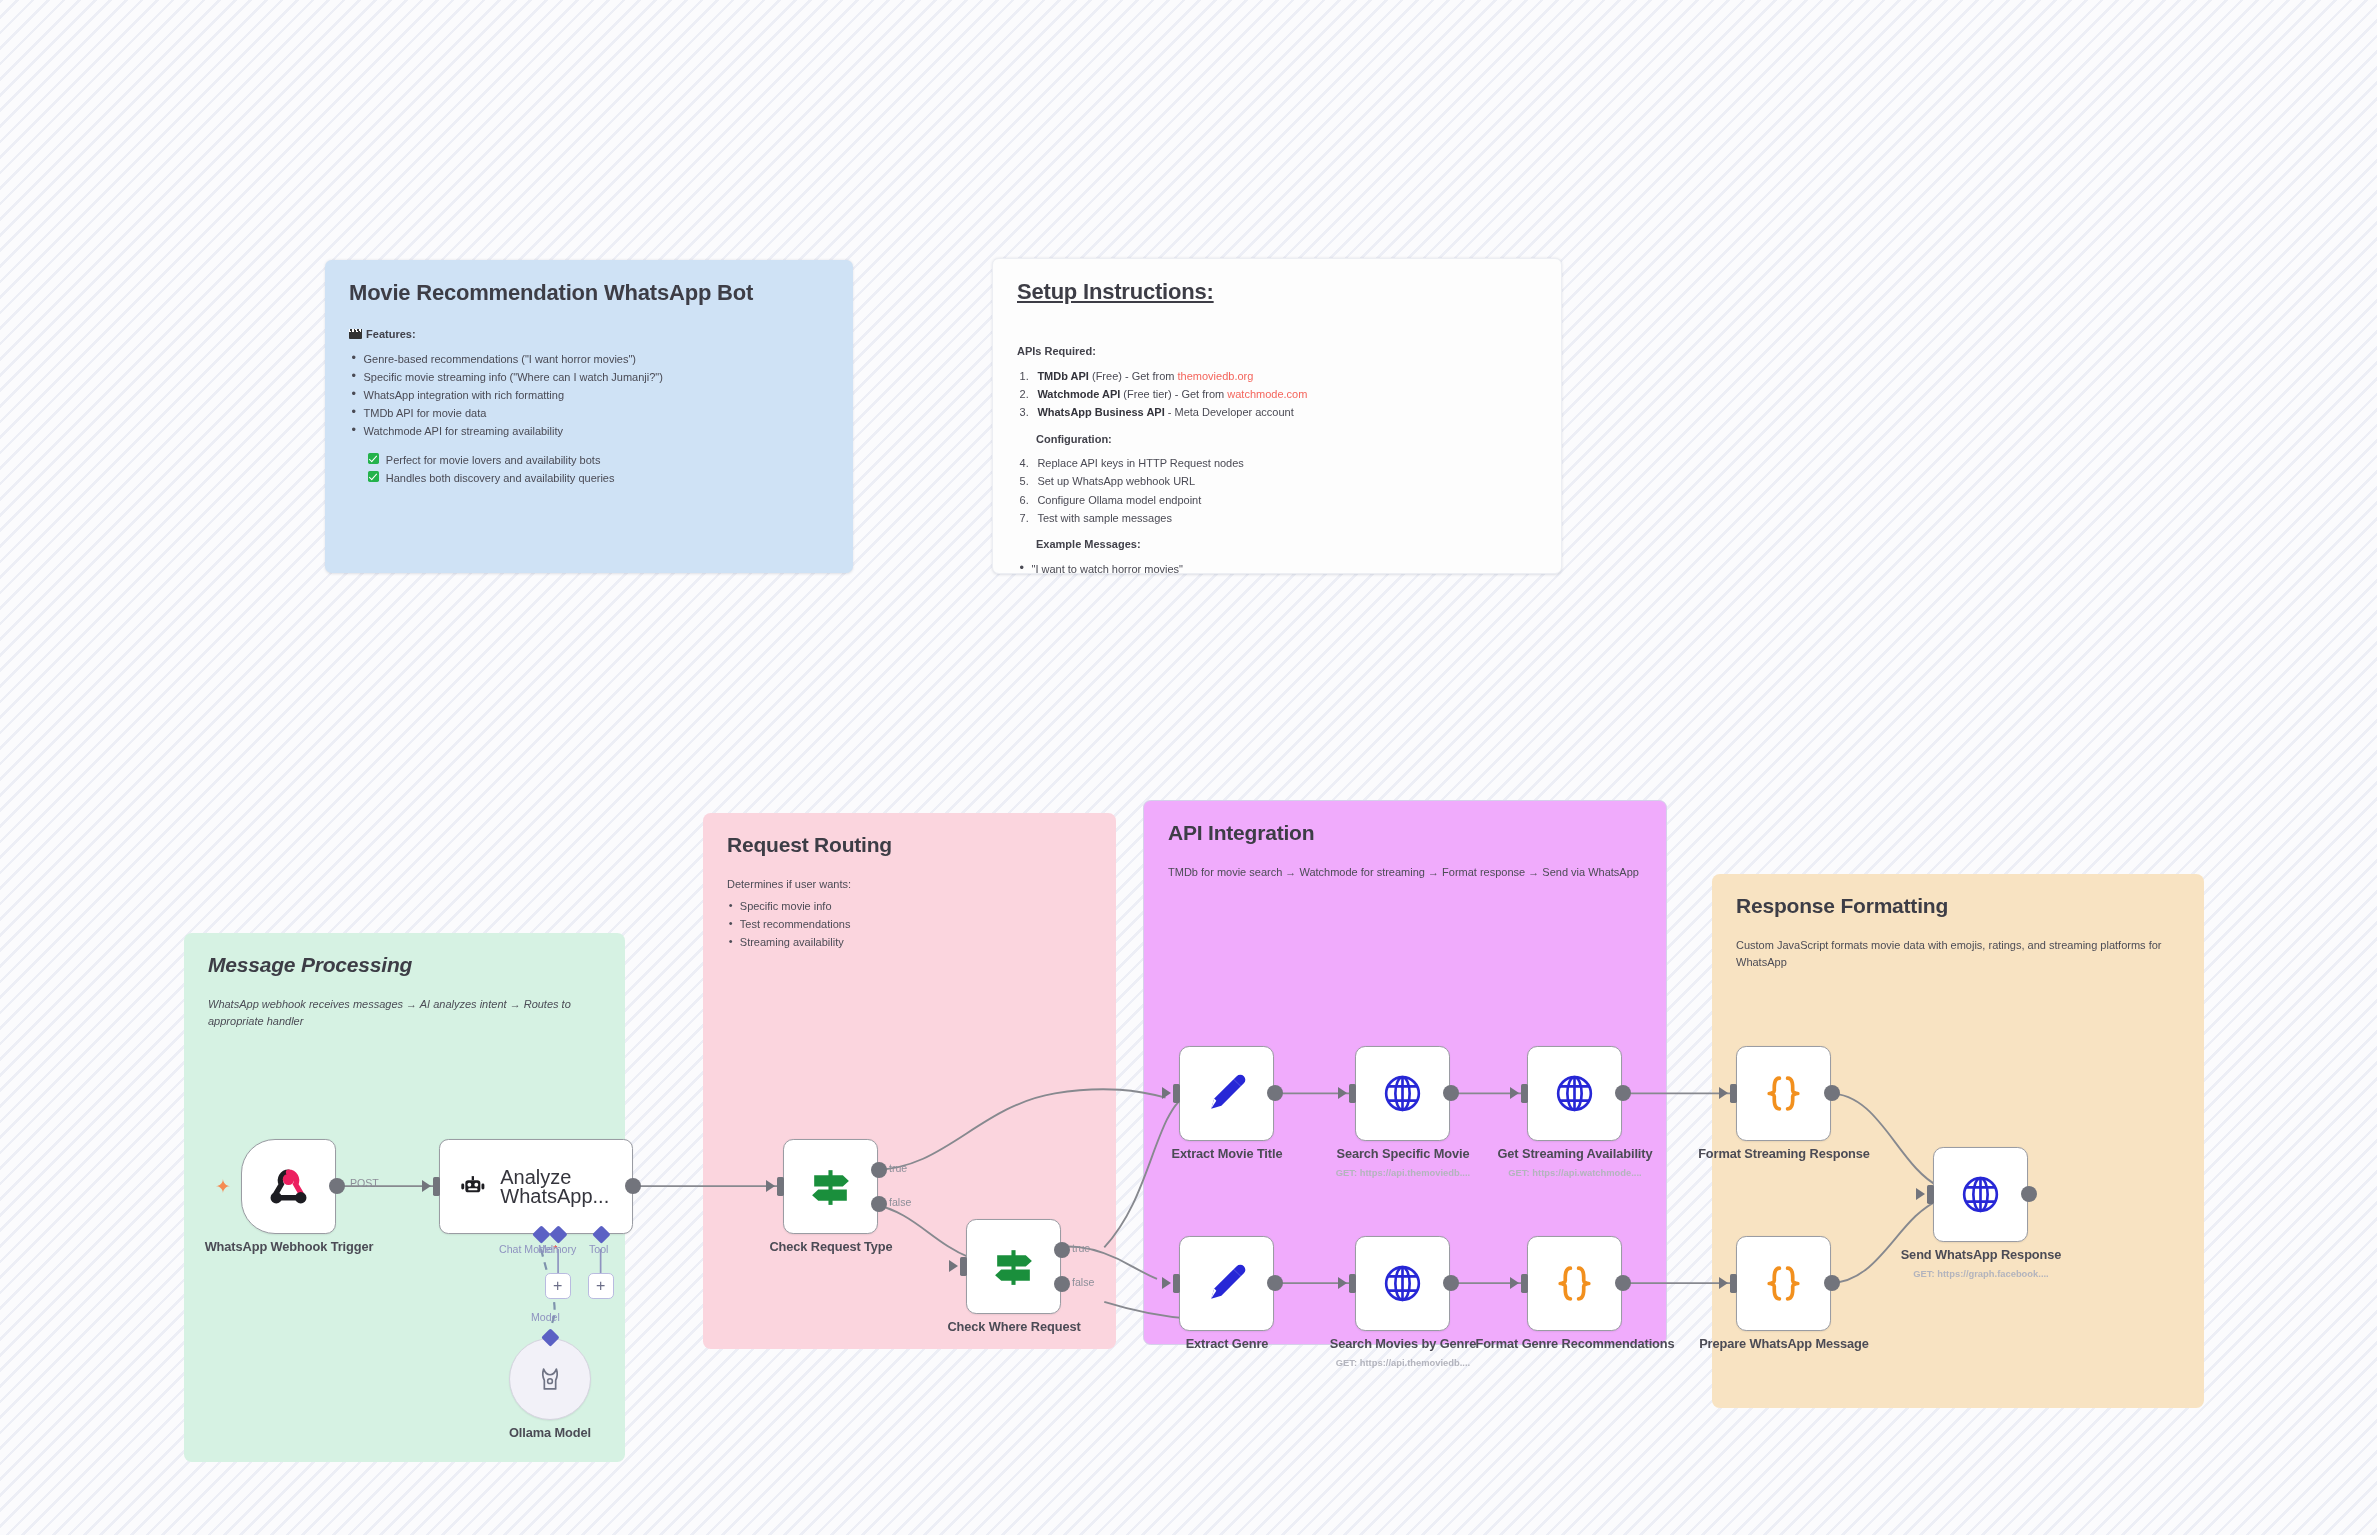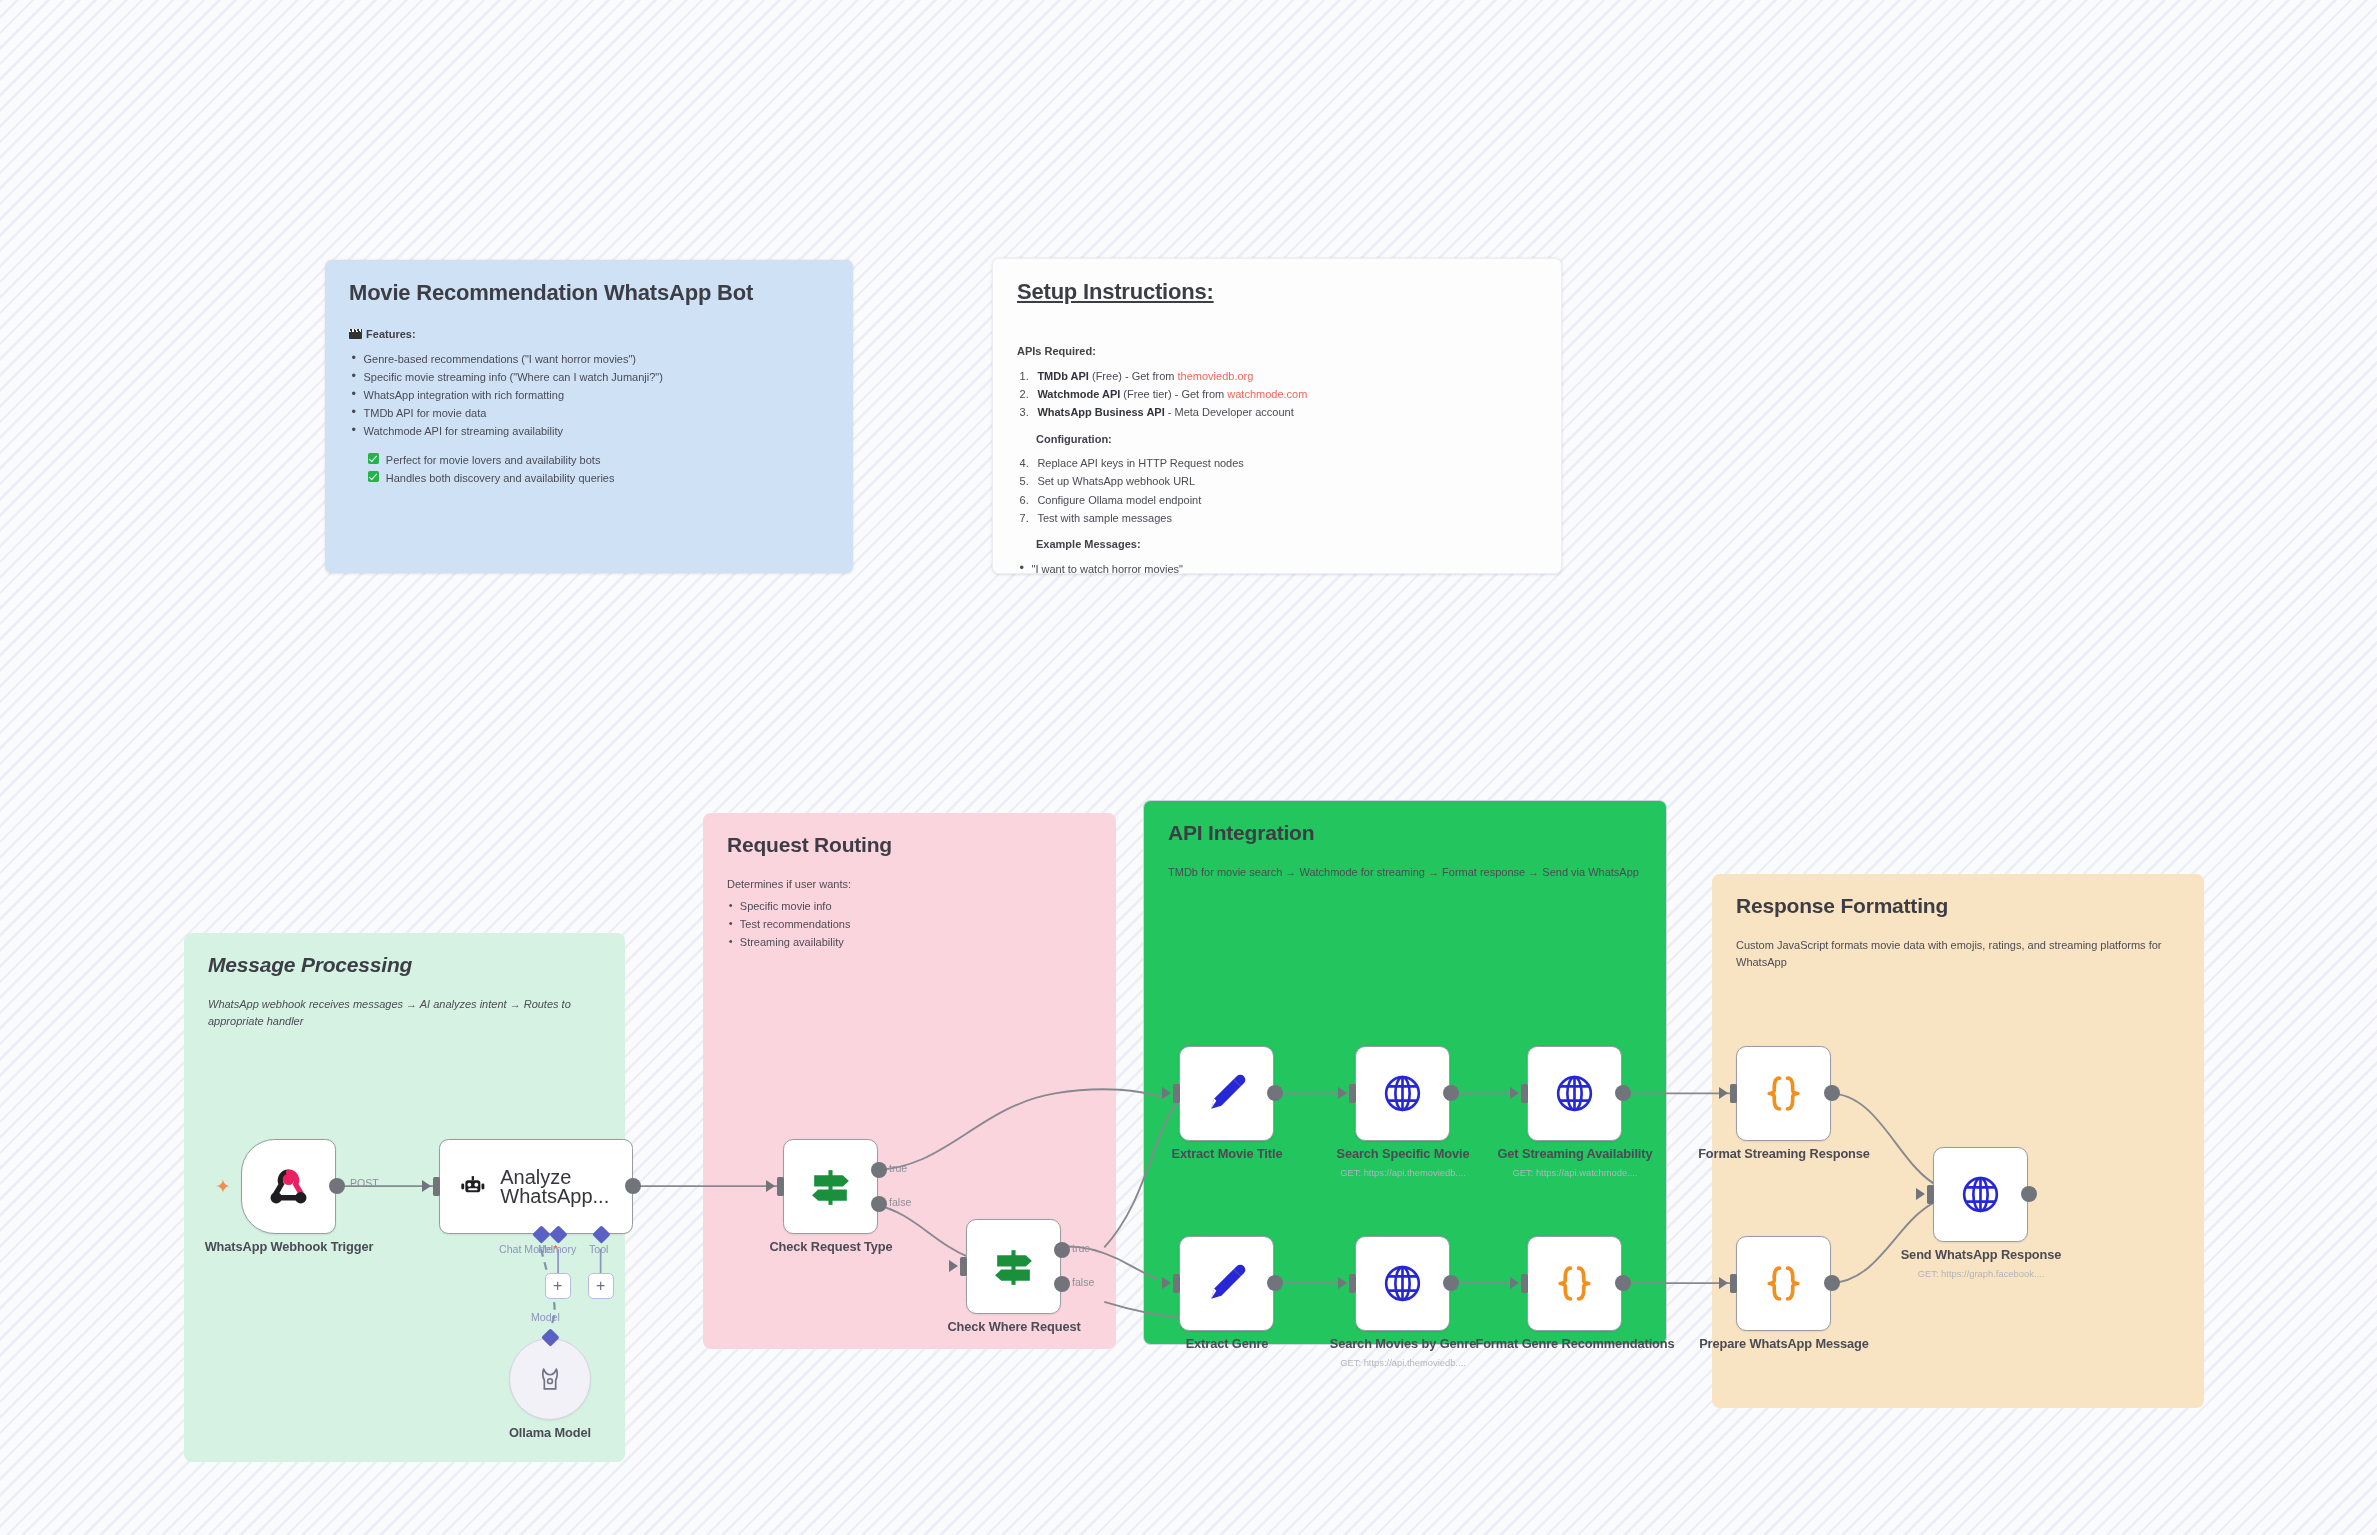--- a/index.html
+++ b/index.html
@@ -49,38 +49,38 @@
   
   .group{ position:absolute; border-radius:7.7px; }
   .group h3{ font-size:21px; font-weight:700; color:#3d3d46; letter-spacing:-0.2px; }
   .group p{ font-size:11px; color:#4c4c56; line-height:17px; }
   .group ul{ list-style:none; margin-top:3.4px; }
   .group ul li{ font-size:11px; color:#4c4c56; line-height:18px; padding-left:12.8px; position:relative;}
   .group ul li:before{ content:"•"; position:absolute; left:1.7px; top:-0.9px; }
 
   #grp-message{ left:184px; top:933px; width:441px; height:529px; background:#d6f2e3;font-style:italic; }
   #grp-routing{ left:703px; top:813px; width:413px; height:536px; background:#fbd5de; }
-  #grp-api{ left:1143px; top:800px; width:524px; height:545px; background:#22c55e;
+  #grp-api{ left:1143px; top:800px; width:524px; height:545px; background:#f0abfc;
             border:0.9px solid #d5d1ea; }
   #grp-response{ left:1712px; top:874px; width:492px; height:534px; background:#f8e3c2; }
   .grp-pad{ padding:20.4px 24px; }
   .grp-pad h3{ margin-bottom:19px; }
 
   
   #edges{ position:absolute; left:0; top:0; width:2377px; height:1536px; pointer-events:none; }
 
   
   .node{ position:absolute; width:95px; height:95px; }
   .node .box{ width:95px; height:95px; background:#fff; border:1.4px solid #9a9ca3;
         border-radius:10.2px; display:flex; align-items:center; justify-content:center;
         box-shadow:0 0.9px 1.7px rgba(0,0,0,.07); }
   .node.trigger .box{ border-radius:34px 10.2px 10.2px 34px; }
   .node .cap{ position:absolute; left:-56px; width:208px; top:100px; text-align:center;
         font-size:12.8px; font-weight:700; color:#4b4b55; line-height:16px; letter-spacing:-0.1px;}
-  .node .cap .url{ display:block; font-size:9.4px; font-weight:400; color:#b3b4bd; margin-top:2.6px;
+  .node .cap .url{ display:block; font-size:9.4px; font-weight:700; color:#b3b4bd; margin-top:2.6px;
         letter-spacing:0; white-space:nowrap; overflow:hidden; text-overflow:ellipsis; }
   .node.wide{ width:194px; }
   .node.wide .box{ width:194px; border-radius:9.4px; justify-content:flex-start; padding-left:19px; gap:13.6px;}
   .node.wide .title{ font-size:20px; color:#35353d; line-height:19px; font-weight:400; }
   .node.circle .box{ width:82px; height:82px; border-radius:50%; background:#f2f1f8;
         border:1.2px solid #d5d4df; }
   .node.circle{ width:82px; height:82px; }
   .node.circle .cap{ left:-63px; width:208px; top:87px; }
 
   .dot{ position:absolute; width:16px; height:16px; border-radius:50%; background:#72747c; }

